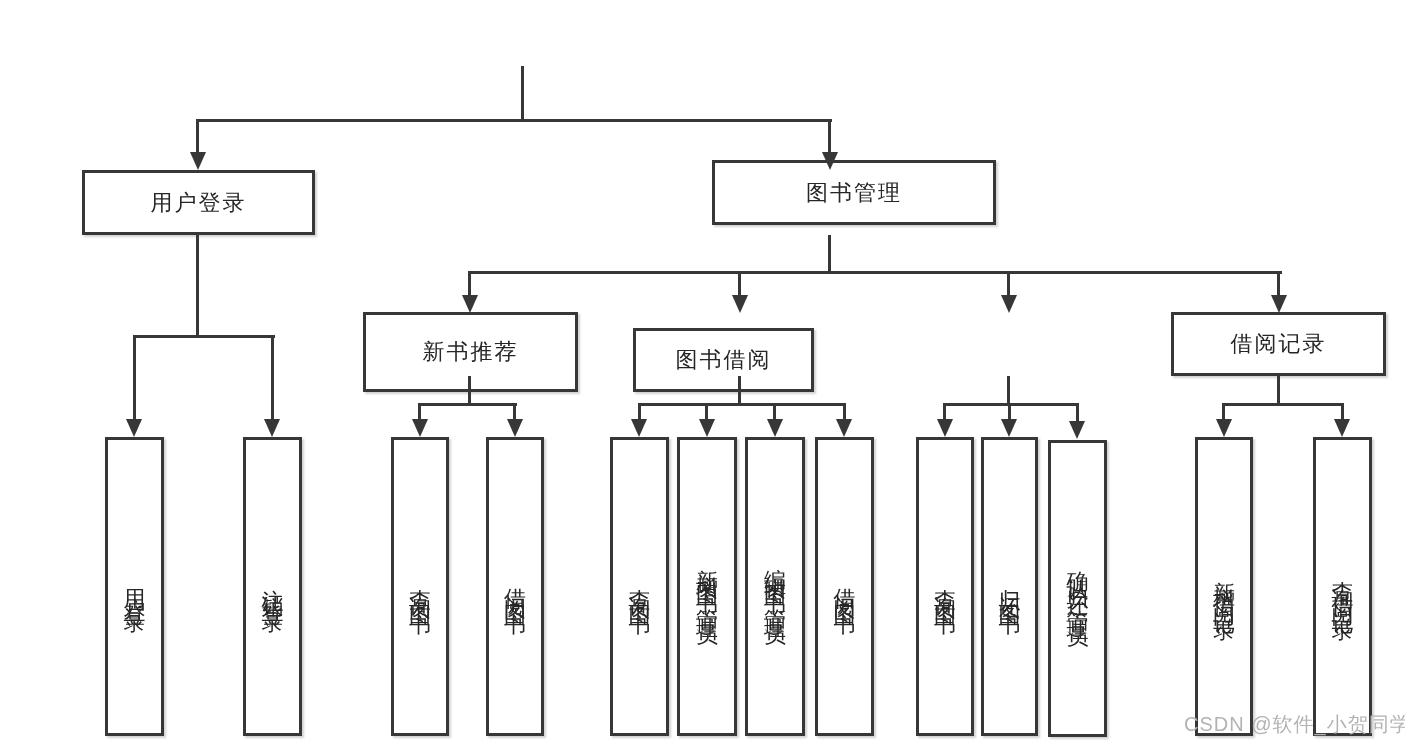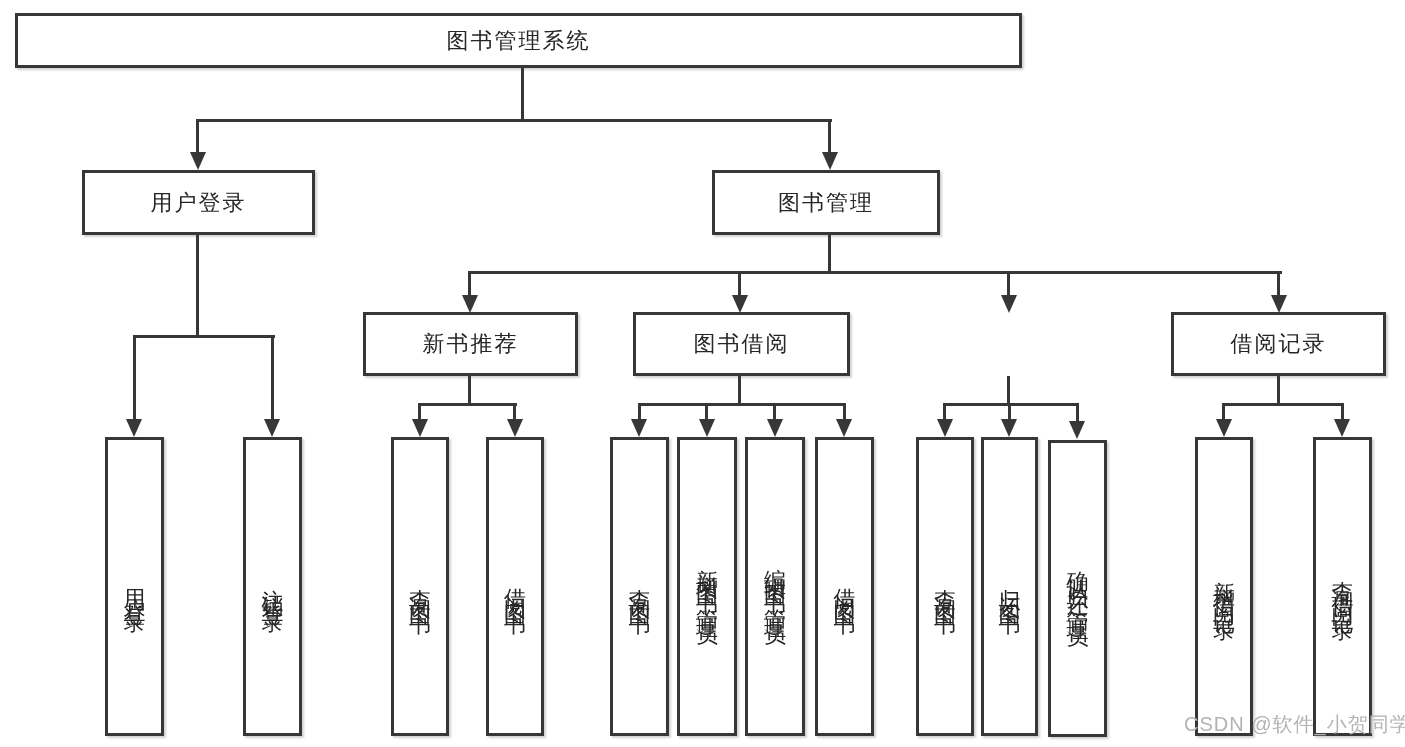--- a/index.html
+++ b/index.html
@@ -70,37 +70,34 @@
     color: var(--wm, #b3b3b3);
     z-index: 10;
     white-space: nowrap;
   }
 </style>
 </head>
 <body>
 
 <div class="stage">
 
-  <div class="hbox" style="left:15px; top:13px; width:1007px; height:55px;">
-    <span>图书管理系统</span>
-  </div>
 
   <div class="hbox" style="left:82px; top:170px; width:233px; height:65px;">
     <span>用户登录</span>
   </div>
 
-  <div class="hbox" style="left:712px; top:170px; width:228px; height:65px;">
+  <div class="hbox" style="left:712px; top:160px; width:284px; height:65px;">
     <span>图书管理</span>
   </div>
 
-  <div class="hbox" style="left:363px; top:312px; width:215px; height:64px;">
+  <div class="hbox" style="left:363px; top:312px; width:215px; height:80px;">
     <span>新书推荐</span>
   </div>
 
-  <div class="hbox" style="left:633px; top:312px; width:217px; height:64px;text-align:right;">
+  <div class="hbox" style="left:633px; top:328px; width:181px; height:64px;text-align:right;">
     <span>图书借阅</span>
   </div>
 
 
   <div class="hbox" style="left:1171px; top:312px; width:215px; height:64px;">
     <span>借阅记录</span>
   </div>
 
   <div class="vbox" style="left:105px;">
     <span class="vtext">用户登录</span>

